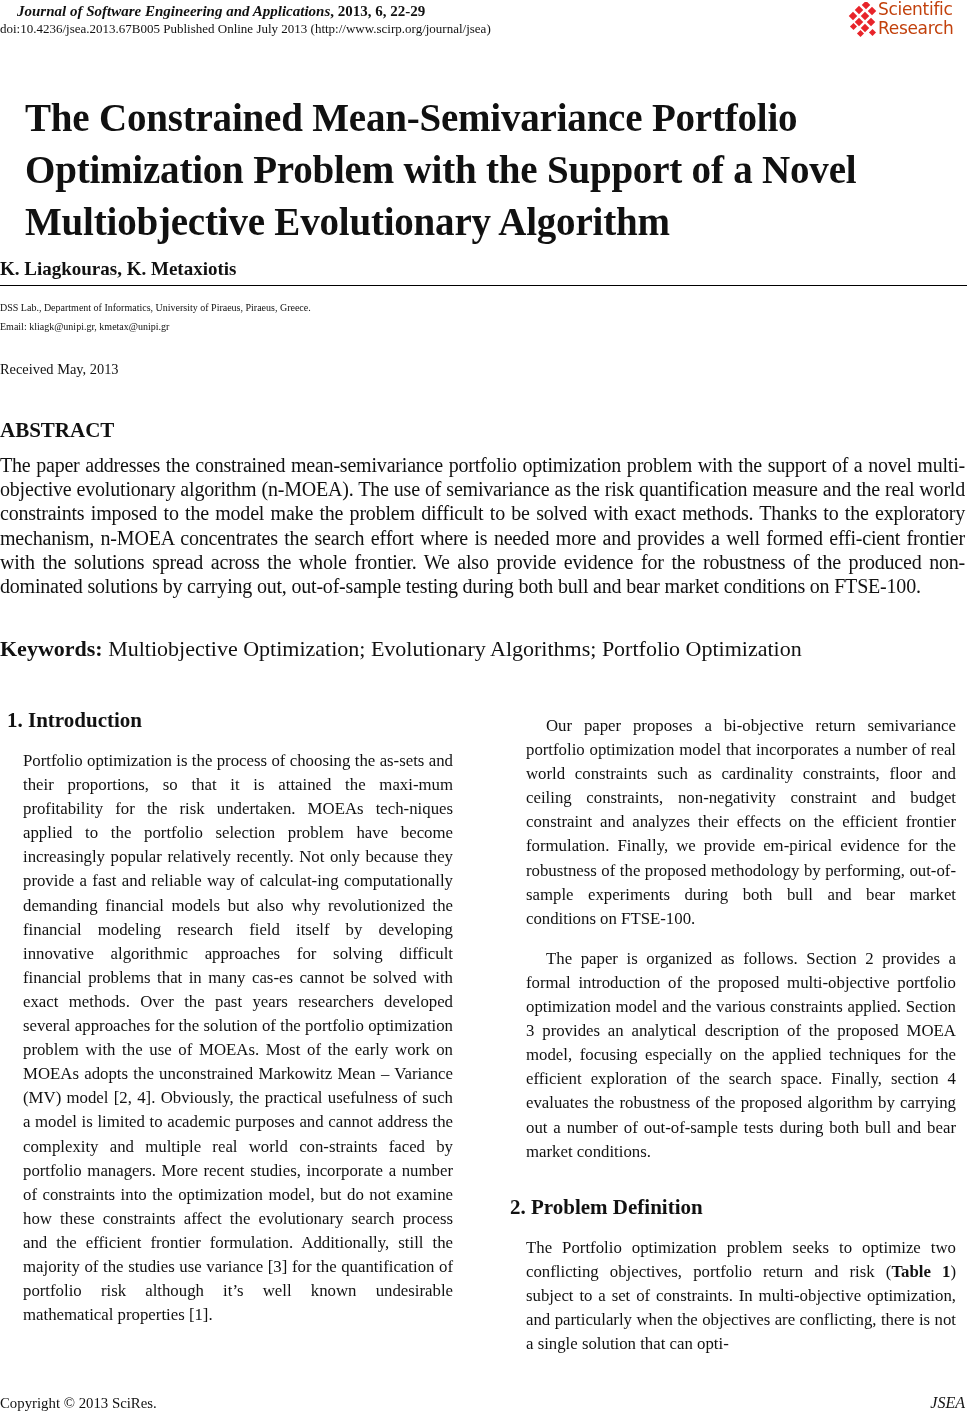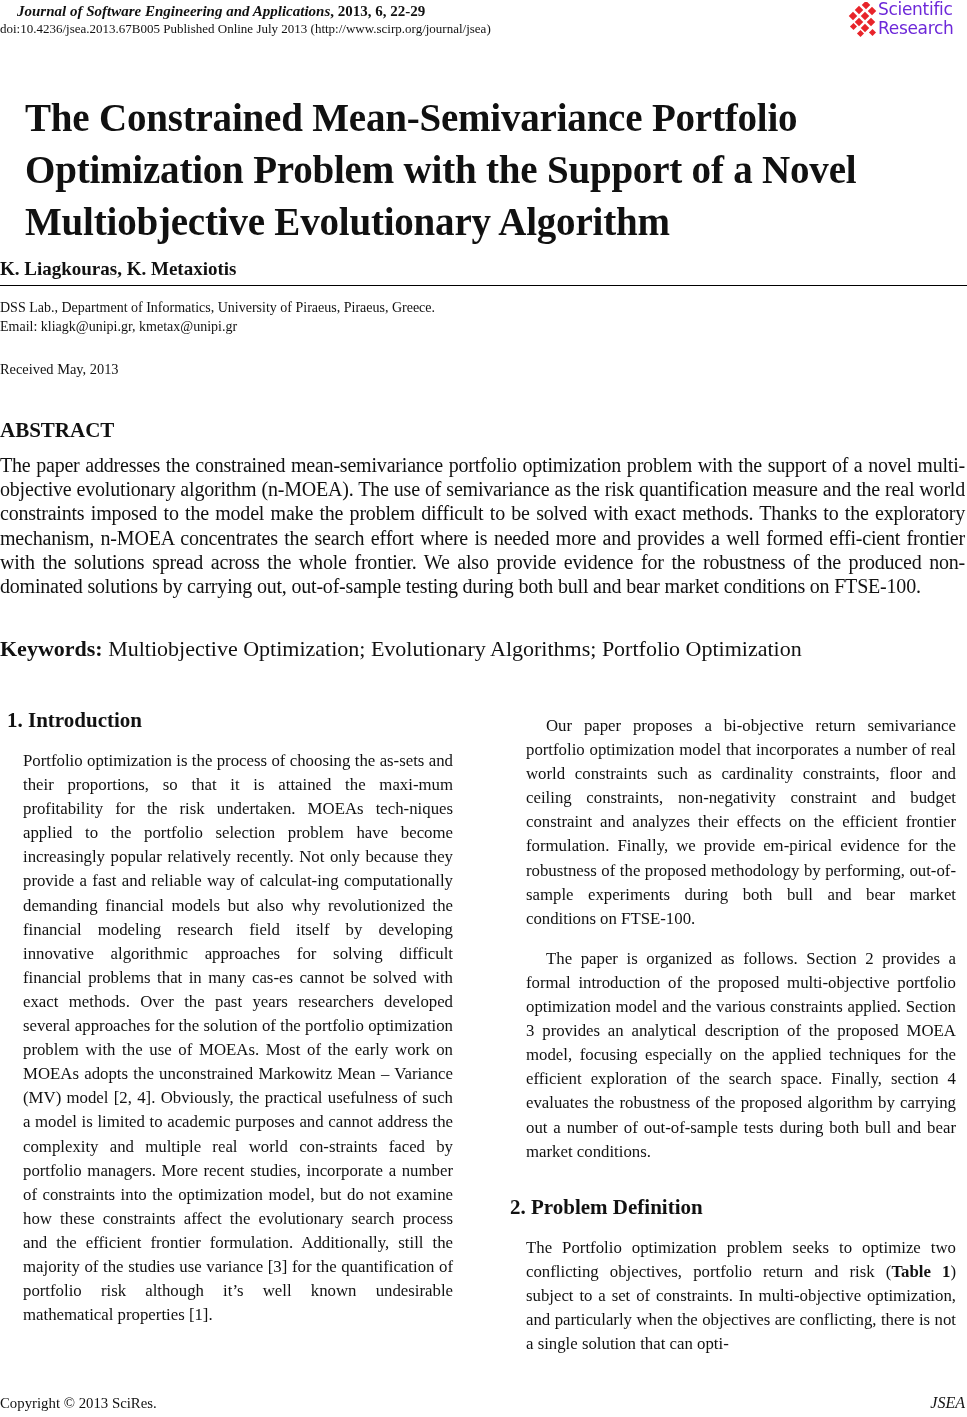--- a/index.html
+++ b/index.html
@@ -6,25 +6,25 @@
   body {
     width: 967px; height: 1417px; position: relative; overflow: hidden;
     font-family: "Liberation Serif", serif; color: #111;
   }
   .abs { position: absolute; }
   .journal-line { left: 0; top: 2px; font-size: 15px; line-height: 18px; white-space: nowrap; margin-left: 17px; }
   .journal-line .jname { font-style: italic; font-weight: bold; }
   .journal-line .jinfo { font-weight: bold; }
   .doi-line { left: 0; top: 20px; font-size: 13px; line-height: 18px; white-space: nowrap; }
   .logo { left: 848px; top: 0px; width: 119px; height: 44px; }
-  .logo-text { position: absolute; left: 30px; top: 0; font-family: "DejaVu Sans", sans-serif; font-size: 17px; line-height: 19px; color: #6d28d9; letter-spacing: -0.3px; }
+  .logo-text { position: absolute; left: 30px; top: 0; font-family: "DejaVu Sans", sans-serif; font-size: 17px; line-height: 19px; color: #c2410c; letter-spacing: -0.3px; }
   .title { left: 0; top: 92px; width: 900px; font-size: 39px; line-height: 52px; font-weight: bold; letter-spacing: -0.2px; padding-left: 25px; }
   .authors { left: 0; top: 257px; font-size: 19px; font-weight: bold; line-height: 24px; }
   .rule { left: 0; top: 285px; width: 967px; height: 0; border-top: 1.3px solid #000; }
-  .affil { left: 0; top: 298px; font-size: 14px; line-height: 19px; }
+  .affil { left: 0; top: 298px; font-size: 10px; line-height: 19px; }
   .received { left: 0; top: 360px; font-size: 14.4px; line-height: 19px; }
   .abs-head { left: 0; top: 417px; font-size: 21px; font-weight: bold; line-height: 26px; }
   .abstract { left: 0; top: 453px; width: 965px; font-size: 20px; line-height: 24.2px; text-align: justify; letter-spacing: -0.2px; }
   .keywords { left: 0; top: 638px; font-size: 22px; line-height: 22px; white-space: nowrap; }
   .keywords b { font-weight: bold; }
   .col { width: 462px; font-size: 16.8px; line-height: 24.1px; text-align: justify; padding-left: 7px; }
   .col-left { left: 0; top: 707px; }
   .col-right { left: 503px; top: 698px; }
   h2.sec { margin: 0 0 7px 0; font-size: 21px; line-height: 26px; font-weight: bold; }
   p { margin: 16px; }

